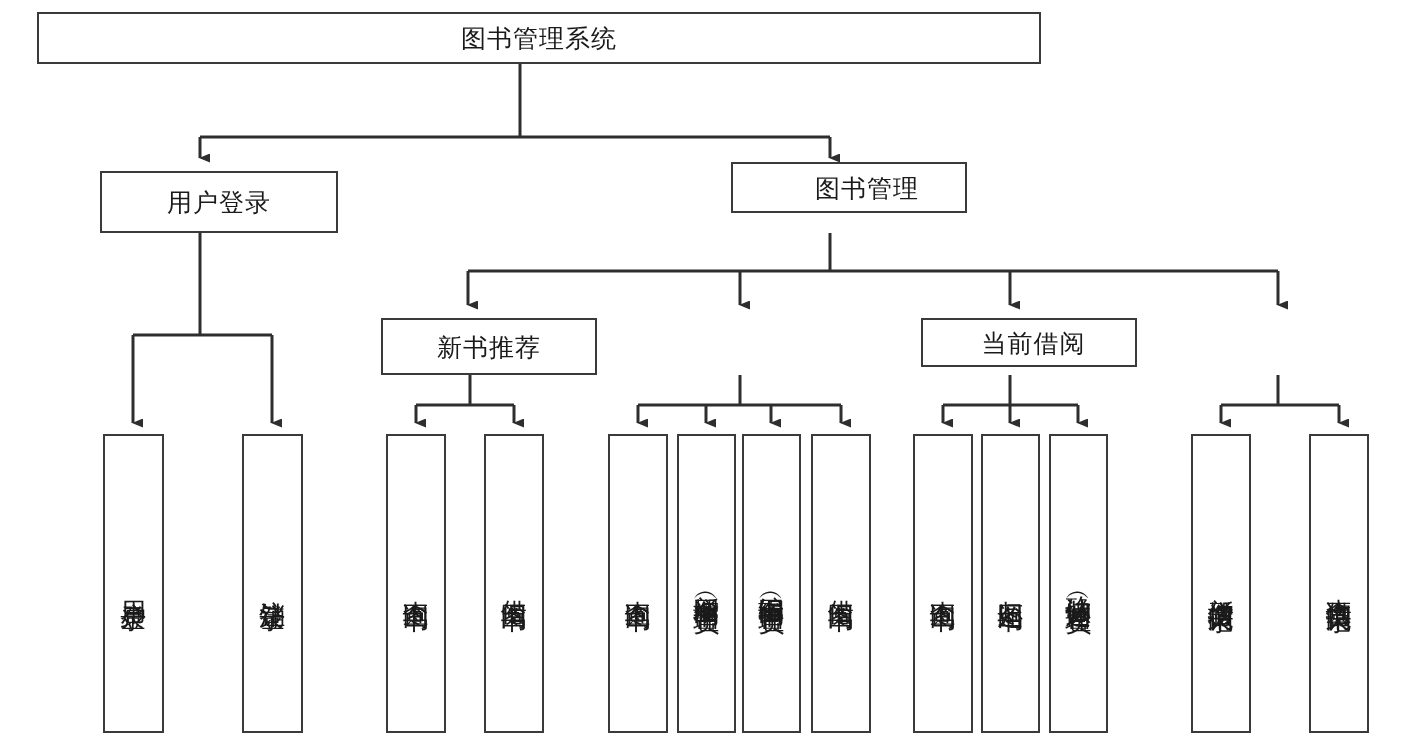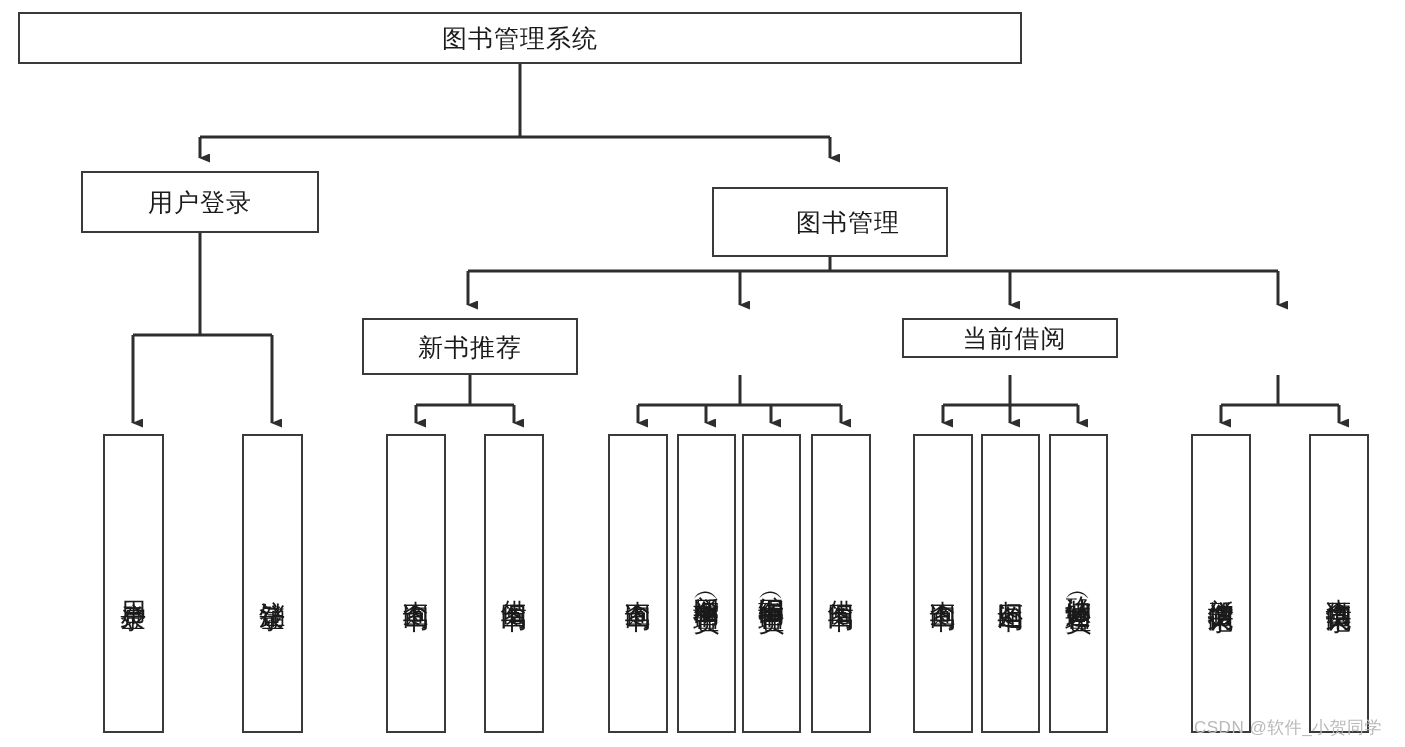--- a/index.html
+++ b/index.html
@@ -24,20 +24,21 @@
     background: #ffffff;
     display: flex;
     align-items: center;
     justify-content: center;
     color: #1a1a1a;
   }
   .node.horizontal {
     font-size: 25px;
     letter-spacing: 1px;
     line-height: 1.2;
+    margin-left: 19px;
   }
   .node.vertical {
     writing-mode: vertical-rl;
     text-orientation: upright;
     font-size: 26px;
     line-height: 1.18;
     letter-spacing: 2px;
     padding: 4px 0;
     justify-content: center;
     align-items: center;
@@ -123,30 +124,30 @@
   </svg>
 
   <div class="node horizontal" style="left:18px; top:12px; width:1004px; height:52px;">
     <span>图书管理系统</span>
   </div>
 
   <div class="node horizontal" style="left:81px; top:171px; width:238px; height:62px;">
     <span>用户登录</span>
   </div>
 
-  <div class="node horizontal" style="left:712px; top:187px; width:236px; height:70px;padding-left:36px;">
+  <div class="node horizontal" style="left:712px; top:162px; width:236px; height:51px;padding-left:36px;">
     <span>图书管理</span>
   </div>
 
   <div class="node horizontal" style="left:362px; top:318px; width:216px; height:57px;">
     <span>新书推荐</span>
   </div>
 
 
-  <div class="node horizontal" style="left:902px; top:318px; width:216px; height:40px;padding-left:9px;">
+  <div class="node horizontal" style="left:902px; top:318px; width:216px; height:49px;padding-left:9px;">
     <span>当前借阅</span>
   </div>
 
 
   <div class="node vertical" style="left:103px; top:434px; width:61px; height:299px;">
     <span class="vlabel">用户登录</span>
   </div>
 
   <div class="node vertical" style="left:242px; top:434px; width:61px; height:299px;">
     <span class="vlabel">注销登录</span>
@@ -189,15 +190,14 @@
   </div>
 
   <div class="node vertical" style="left:1191px; top:434px; width:60px; height:299px;">
     <span class="vlabel">新增借阅记录</span>
   </div>
 
   <div class="node vertical" style="left:1309px; top:434px; width:60px; height:299px;">
     <span class="vlabel">查询借阅记录</span>
   </div>
 
-  <div class="watermark" style="left:1194px; top:716px;">CSDN @软件_小贺同学</div>
 
 </div>
 
 </body></html>

